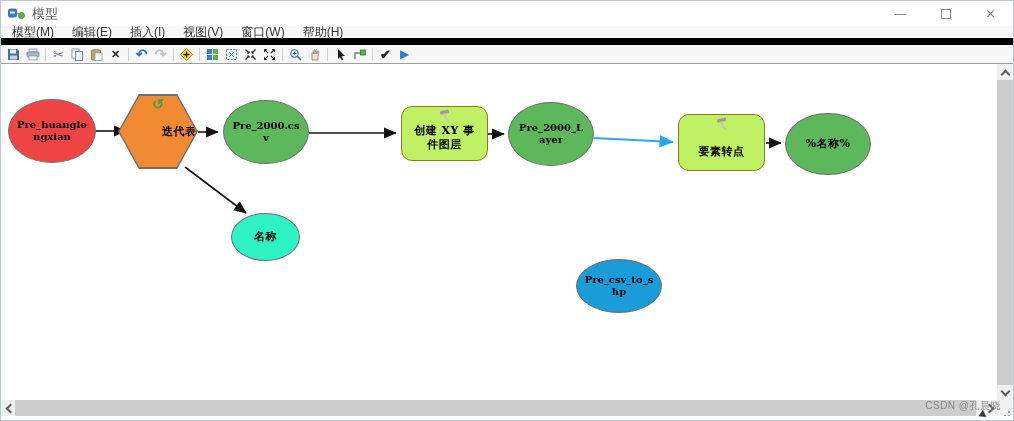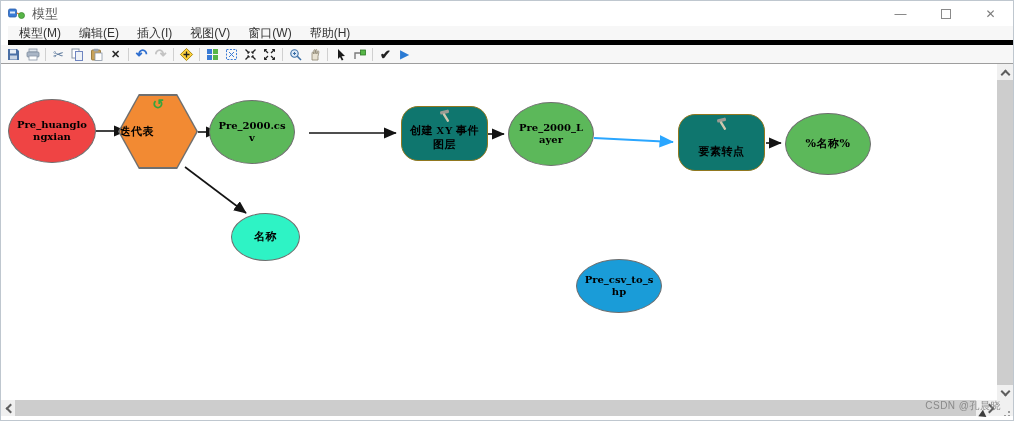--- a/index.html
+++ b/index.html
@@ -8,21 +8,21 @@
 
   
   .titlebar{position:absolute;top:0;left:0;right:0;height:25px;background:#fff;display:flex;align-items:center;padding-left:7px;}
   .app-icon{width:17px;height:15px;margin-right:7px;}
   .title-text{font-size:13px;color:#595959;}
   .win-controls{position:absolute;right:0;top:0;height:25px;display:flex;}
   .win-btn{width:45px;height:25px;display:flex;align-items:center;justify-content:center;color:#7a7a7a;font-size:12px;cursor:default;}
   .win-btn.max span{display:block;width:10px;height:10px;border:1px solid #8a8a8a;}
 
   
-  .menubar{position:absolute;top:25px;left:0;right:0;height:19px;background:#f7f7f7;display:flex;align-items:center;padding-left:2px;border-bottom:5px solid #000000;margin-left:7px;}
+  .menubar{position:absolute;top:25px;left:0;right:0;height:19px;background:#f7f7f7;display:flex;align-items:center;padding-left:2px;border-bottom:7px solid #000000;}
   .menu-item{font-size:12px;color:#333;padding:1px 9px;cursor:default;}
 
   
   .toolbar{position:absolute;top:44px;left:0;right:0;height:19px;background:#f7f7f7;display:flex;align-items:center;padding-left:3px;border-bottom:1px solid #9e9e9e;}
   .tb-icon{width:19px;height:17px;display:flex;align-items:center;justify-content:center;font-size:12px;}
   .tb-sep{width:1px;height:13px;background:#d0d0d0;margin:0 3px;}
   .glyph-undo{color:#2f6fd0;font-weight:bold;font-size:14px;}
   .glyph-redo{color:#c3c3c3;font-weight:bold;font-size:14px;}
   .glyph-del{color:#2b2b2b;font-weight:bold;font-size:11px;}
   .glyph-cut{color:#5f7b9e;font-size:13px;}
@@ -33,27 +33,27 @@
   .canvas{position:absolute;top:63px;left:0;width:998px;height:336px;background:#fff;}
   .edges{position:absolute;top:0;left:0;}
 
   .node{position:absolute;display:flex;align-items:center;justify-content:center;text-align:center;
         font-family:"DejaVu Serif", serif;font-weight:bold;color:#000;cursor:default;}
   .ellipse{border-radius:50%;border:1.6px solid #6f6f6f;}
   .node .lbl{word-break:break-all;line-height:1.25;padding:0 7px;}
   .en{font-size:10px;}
   .zh{font-size:11px;letter-spacing:0.5px;}
 
-  .tool{border-radius:17px;border:1.6px solid #91781f;background:#0f766e;font-family:Liberation Serif, serif;}
+  .tool{border-radius:11px;border:1.6px solid #91781f;background:#bef264;}
   .hammer{position:absolute;top:2px;left:50%;transform:translateX(-50%);}
 
   .hex-outer{position:absolute;}
   .hex-bg,.hex-fill{position:absolute;clip-path:polygon(26% 0,74% 0,100% 50%,74% 100%,26% 100%,0 50%);}
   .hex-bg{inset:0;background:#6f6f6f;}
-  .hex-fill{inset:1.6px;background:#f28a33;display:flex;align-items:center;justify-content:flex-start;}
+  .hex-fill{inset:1.6px;background:#f28a33;display:flex;align-items:center;justify-content:flex-end;}
   .iter-icon{position:absolute;top:3px;left:50%;transform:translateX(-50%);color:#37a43c;font-weight:bold;font-size:14px;line-height:1;}
 
   
   .vscroll{position:absolute;top:63px;right:0;width:16px;height:337px;background:#f0f0f0;}
   .hscroll{position:absolute;left:0;top:399px;width:998px;height:16px;background:#f0f0f0;}
   .sb-btn{position:absolute;width:16px;height:16px;display:flex;align-items:center;justify-content:center;background:#f0f0f0;}
   .chev{width:7px;height:7px;border-left:2px solid #5e5e5e;border-bottom:2px solid #5e5e5e;}
   .chev.up{transform:rotate(135deg);margin-top:4px;}
   .chev.down{transform:rotate(-45deg);margin-bottom:4px;}
   .chev.left{transform:rotate(45deg);margin-left:3px;}
@@ -223,21 +223,21 @@
     </div>
 
     <div class="hex-outer" style="left:117px;top:30px;width:80px;height:75px;">
       <div class="hex-bg"></div>
       <div class="hex-fill">
         <span class="lbl zh" style="font-family:'DejaVu Serif',serif;font-weight:bold;">迭代表</span>
       </div>
       <span class="iter-icon">↺</span>
     </div>
 
-    <div class="node ellipse en" style="left:208px;top:36px;width:86px;height:64px;background:#5cb85a;justify-content:flex-end;">
+    <div class="node ellipse en" style="left:222px;top:36px;width:86px;height:64px;background:#5cb85a;justify-content:flex-end;">
       <span class="lbl">Pre_2000.csv</span>
     </div>
 
     <div class="node tool zh" style="left:400px;top:42px;width:87px;height:55px;">
       <svg class="hammer" width="18" height="14" viewBox="0 0 18 14">
         <rect x="4" y="1.5" width="9" height="3.4" rx="1.2" fill="#9b9b93" transform="rotate(-14 8 3)"></rect>
         <rect x="8.4" y="4" width="2.4" height="9.5" rx="1" fill="#cfc7ae" transform="rotate(-32 9.5 8)"></rect>
       </svg>
       <span class="lbl" style="padding-top:8px;">创建 XY 事件图层</span>
     </div>

